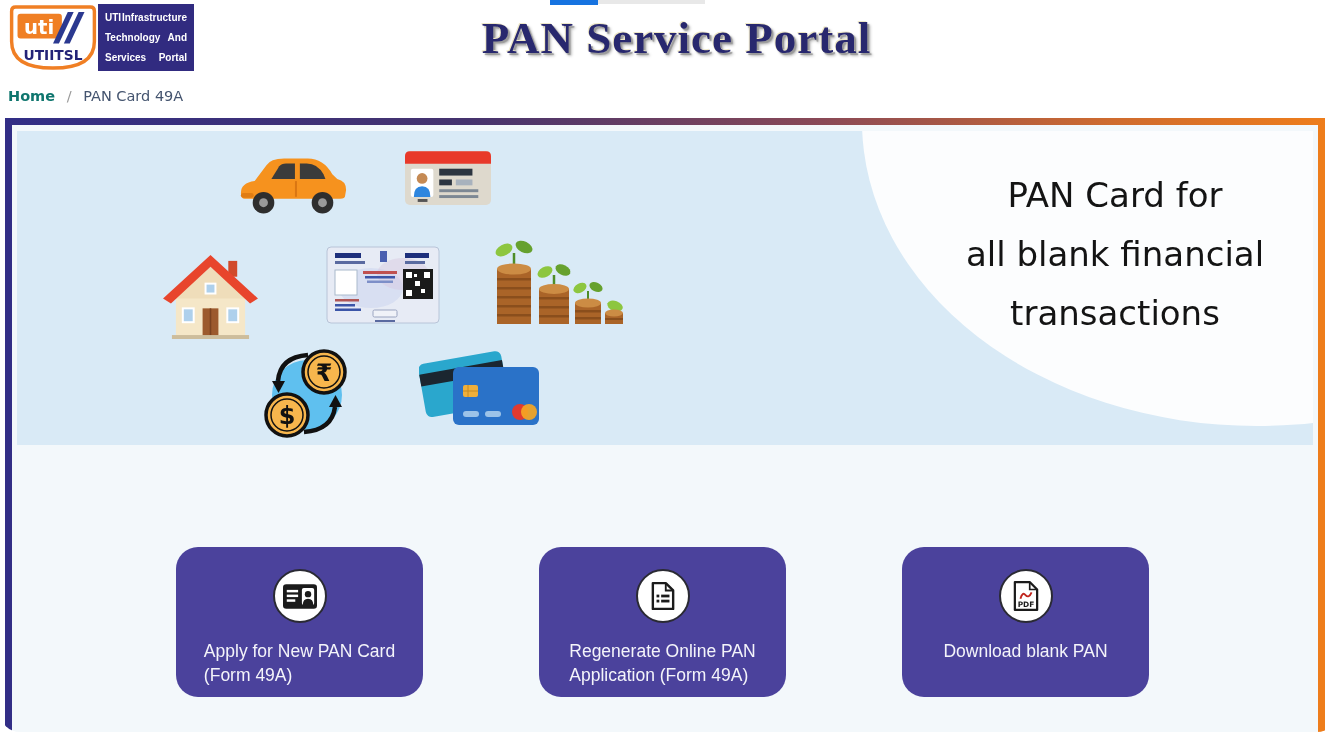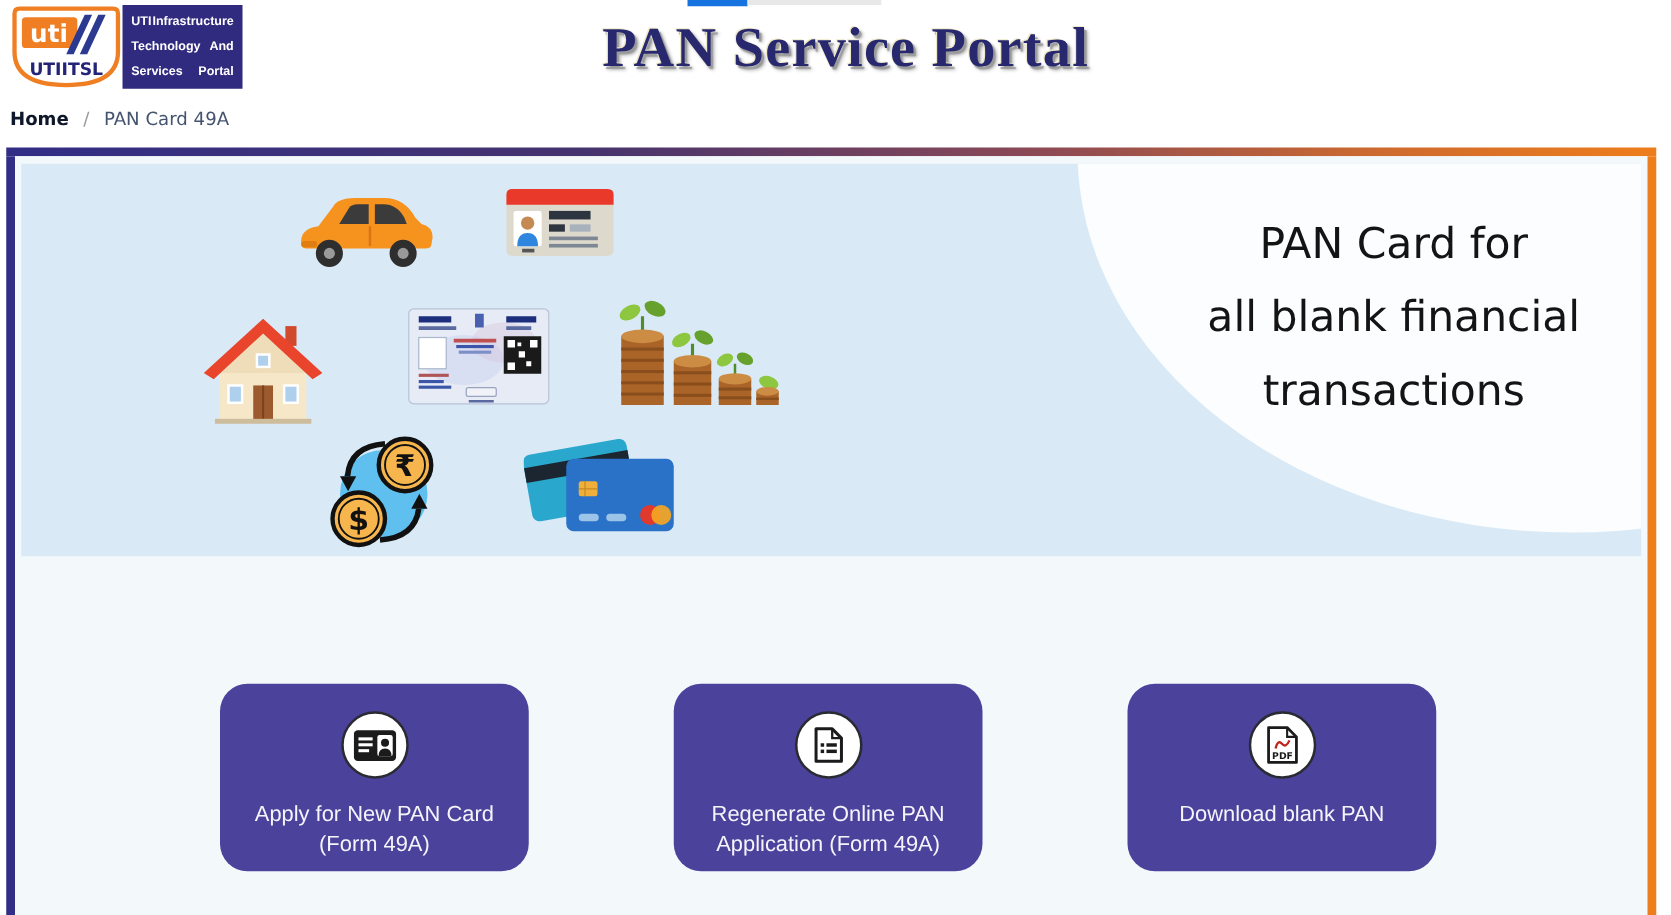--- a/index.html
+++ b/index.html
@@ -1,19 +1,19 @@
 <!DOCTYPE html>
 <html><head>
 <meta charset="utf-8">
 <style>
   * { margin:0; padding:0; box-sizing:border-box; }
   html,body { background:#fff; }
   #page {
     position:relative; width:1337px; height:732px; overflow:hidden;
-    background:#fff; font-family:"Liberation Sans", sans-serif;
+    background:#fff; font-family:"Liberation Sans", sans-serif;border-radius:20px;
   }
 
   
   .strip-blue { position:absolute; left:550px; top:0; width:48px; height:5px; background:#1673e0; }
   .strip-gray { position:absolute; left:598px; top:0; width:107px; height:4px; background:#e8e8e8; }
 
   
   .logo { position:absolute; left:8px; top:4px; display:flex; height:67px; cursor:pointer; }
   .logo-badge { width:90px; height:67px; }
   .logo-company {
@@ -27,21 +27,21 @@
   .page-title {
     position:absolute; left:16px; right:0; top:12px; text-align:center;
     font-family:"Liberation Serif", serif; font-weight:bold; font-size:45px;
     color:#28286e;
     text-shadow:-1px -1px 0 #eee8c8, 2px 2px 1px #9a9a9a, 3px 3px 3px #bbb;
     letter-spacing:1px;
   }
 
   
   .breadcrumb { position:absolute; left:8px; top:88px; font-size:14.5px; font-family:"DejaVu Sans", sans-serif; }
-  .bc-home { color:#0f172a; font-weight:bold; cursor:pointer;margin-top:48px; }
+  .bc-home { color:#0f766e; font-weight:bold; cursor:pointer;margin-top:48px; }
   .bc-sep { color:#9a9a9a; margin:0 7px; }
   .bc-current { color:#44546f; }
 
   
   .box-top-border {
     position:absolute; left:5px; top:118px; width:1320px; height:7px;
     background:linear-gradient(90deg,#322e86 0%,#45336e 35%,#8a4956 62%,#cf6b2e 84%,#ee7d1b 100%);
   }
   .main-box {
     position:absolute; left:5px; top:125px; width:1320px; height:607px;
@@ -72,21 +72,21 @@
   .pan-btn {
     position:absolute; top:422px; width:247px; height:150px;
     background:#4b429c; border-radius:22px; cursor:pointer;
     display:flex; flex-direction:column; align-items:center; padding-top:22px;
   }
   .pan-btn .icon-circle {
     width:54px; height:54px; border-radius:50%; background:#fff;
     border:2px solid #2a2a33; display:flex; align-items:center; justify-content:center;
   }
   .pan-btn .btn-label {
-    margin-top:16px; color:#f4f4fa; font-size:17.5px; line-height:24px; text-align:center;
+    margin-top:16px; color:#f4f4fa; font-size:17.5px; line-height:24px; text-align:left;
   }
   .btn1 { left:164px; } .btn2 { left:527px; } .btn3 { left:890px; }
 </style>
 </head>
 <body>
 
 <div id="page">
 
   <div class="strip-blue"></div>
   <div class="strip-gray"></div>

